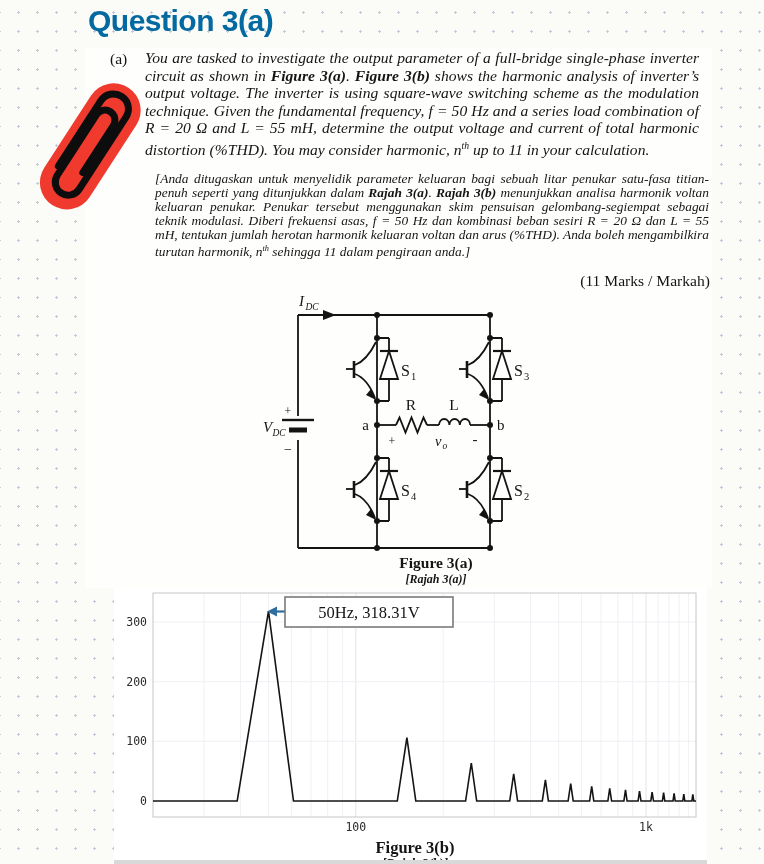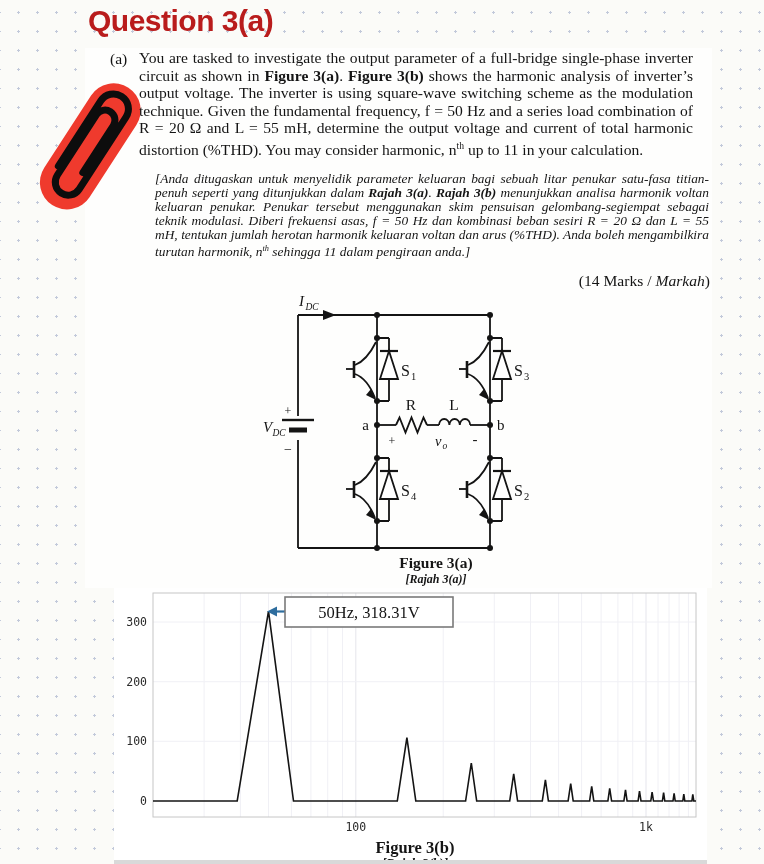--- a/index.html
+++ b/index.html
@@ -10,29 +10,29 @@
     background-position:9px 3px;
     font-family:"Liberation Serif","DejaVu Serif",serif;
     color:#141414;
   }
   #page{position:relative;width:764px;height:864px;}
   .panel{position:absolute;background:#fefefd;}
   .panel-text{left:85px;top:48px;width:627px;height:540px;}
   h1.title{
     position:absolute;left:88px;top:4px;margin:0;
     font-family:"Liberation Sans","DejaVu Sans",sans-serif;
-    font-weight:bold;font-size:30px;letter-spacing:-0.5px;color:#b91c1c;
+    font-weight:bold;font-size:30px;letter-spacing:-0.5px;color:#0369a1;
   }
   .qlabel{position:absolute;left:110px;top:50px;font-size:15.6px;}
   .para{position:absolute;text-align:justify;}
-  .english{left:139px;top:49px;width:554px;font-size:15.6px;line-height:17.6px;}
+  .english{left:145px;top:49px;width:554px;font-size:15.6px;line-height:17.6px;font-style:italic;}
   .malay{left:155px;top:172px;width:554px;font-size:13.4px;line-height:14px;font-style:italic;}
   .marks{position:absolute;left:410px;top:272px;width:300px;text-align:right;font-size:15.6px;}
   .b{font-weight:bold;}
-  .i{font-style:italic;}
+  .i{}
   sup{font-size:0.62em;}
   svg{position:absolute;}
   #paperclip{left:28px;top:60px;}
   #circuit{left:255px;top:288px;}
   #chart{left:114px;top:588px;}
   text{font-family:"Liberation Serif","DejaVu Serif",serif;fill:#141414;}
   .it{font-style:italic;}
   .bold{font-weight:bold;}
   .tick{font-family:"DejaVu Sans Mono",monospace;font-size:11.5px;fill:#2a2a2a;}
   .wire{stroke:#141414;stroke-width:1.8;fill:none;}
@@ -49,21 +49,21 @@
   <svg id="paperclip" width="125" height="170" viewBox="0 0 125 170">
     <g transform="rotate(33 62 85)">
       <rect x="36" y="16" width="54" height="140" rx="27" fill="#ef3a2d"></rect>
       <path d="M47,120 L47,42 A15,15 0 0 1 77,42 L77,128 A13,13 0 0 1 51,128 L51,56 A10,10 0 0 1 71,56 L71,112" fill="none" stroke="#0d0d0d" stroke-width="7" stroke-linecap="round" stroke-linejoin="round"></path>
     </g>
   </svg>
 
   <div class="qlabel">(a)</div>
   <div class="para english"><span>You are tasked to investigate the output parameter of a full-bridge single-phase inverter circuit as shown in </span><span class="b">Figure 3(a)</span><span>. </span><span class="b">Figure 3(b)</span><span> shows the harmonic analysis of inverter’s output voltage. The inverter is using square-wave switching scheme as the modulation technique. Given the fundamental frequency, f = 50 Hz and a series load combination of R = 20 Ω and L = 55 mH, determine the output voltage and current of total harmonic distortion (%THD). You may consider harmonic, n</span><sup>th</sup><span> up to 11 in your calculation.</span></div>
   <div class="para malay"><span>[Anda ditugaskan untuk menyelidik parameter keluaran bagi sebuah litar penukar satu-fasa titian-penuh seperti yang ditunjukkan dalam </span><span class="b">Rajah 3(a)</span><span>. </span><span class="b">Rajah 3(b)</span><span> menunjukkan analisa harmonik voltan keluaran penukar. Penukar tersebut menggunakan skim pensuisan gelombang-segiempat sebagai teknik modulasi. Diberi frekuensi asas, f = 50 Hz dan kombinasi beban sesiri R = 20 Ω dan L = 55 mH, tentukan jumlah herotan harmonik keluaran voltan dan arus (%THD). Anda boleh mengambilkira turutan harmonik, n</span><sup>th</sup><span> sehingga 11 dalam pengiraan anda.]</span></div>
-  <div class="marks"><span>(14 Marks / </span><span class="i">Markah</span><span>)</span></div>
+  <div class="marks"><span>(11 Marks / </span><span class="i">Markah</span><span>)</span></div>
 
   <svg id="circuit" width="310" height="300" viewBox="0 0 310 300">
 
     <path class="wire" d="M43,27 H235"></path>
     <path class="wire" d="M43,260 H235"></path>
     <path class="wire" d="M43,27 V128 M43,152 V260"></path>
     <path class="wire" d="M122,27 V260"></path>
     <path class="wire" d="M235,27 V260"></path>
     <polygon points="68,22 81,27 68,32" fill="#141414"></polygon>
 

